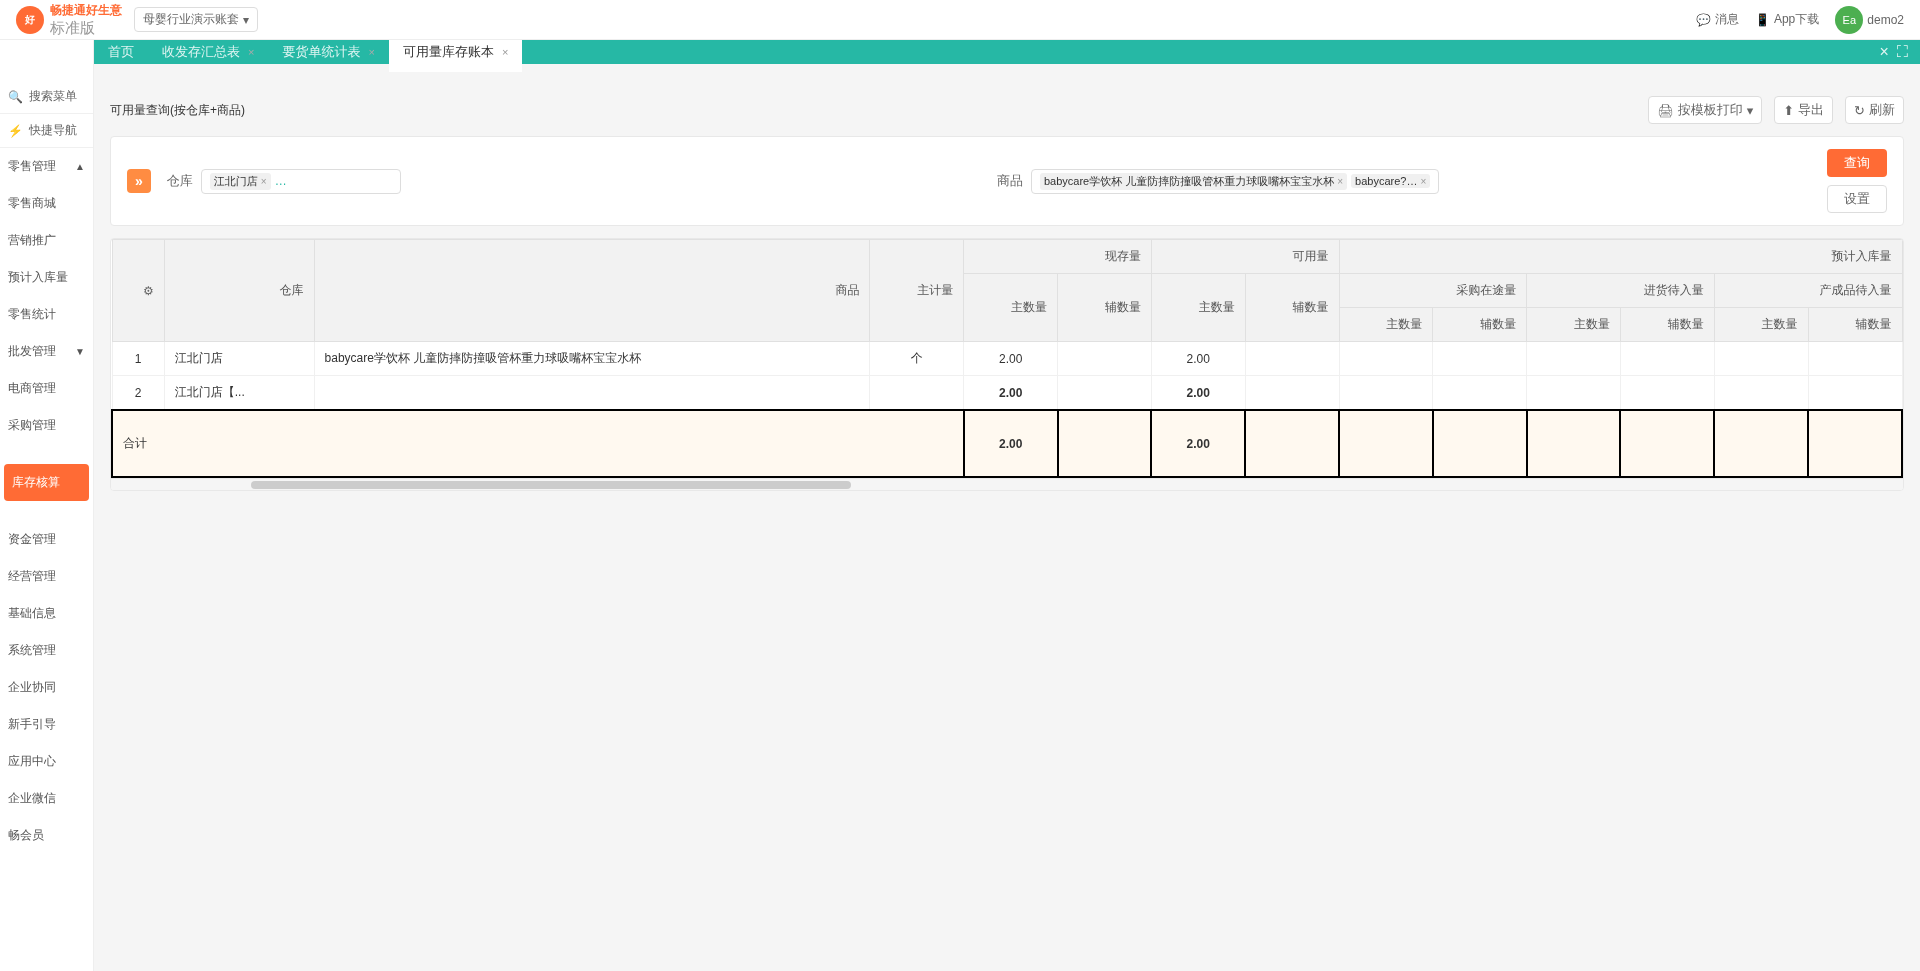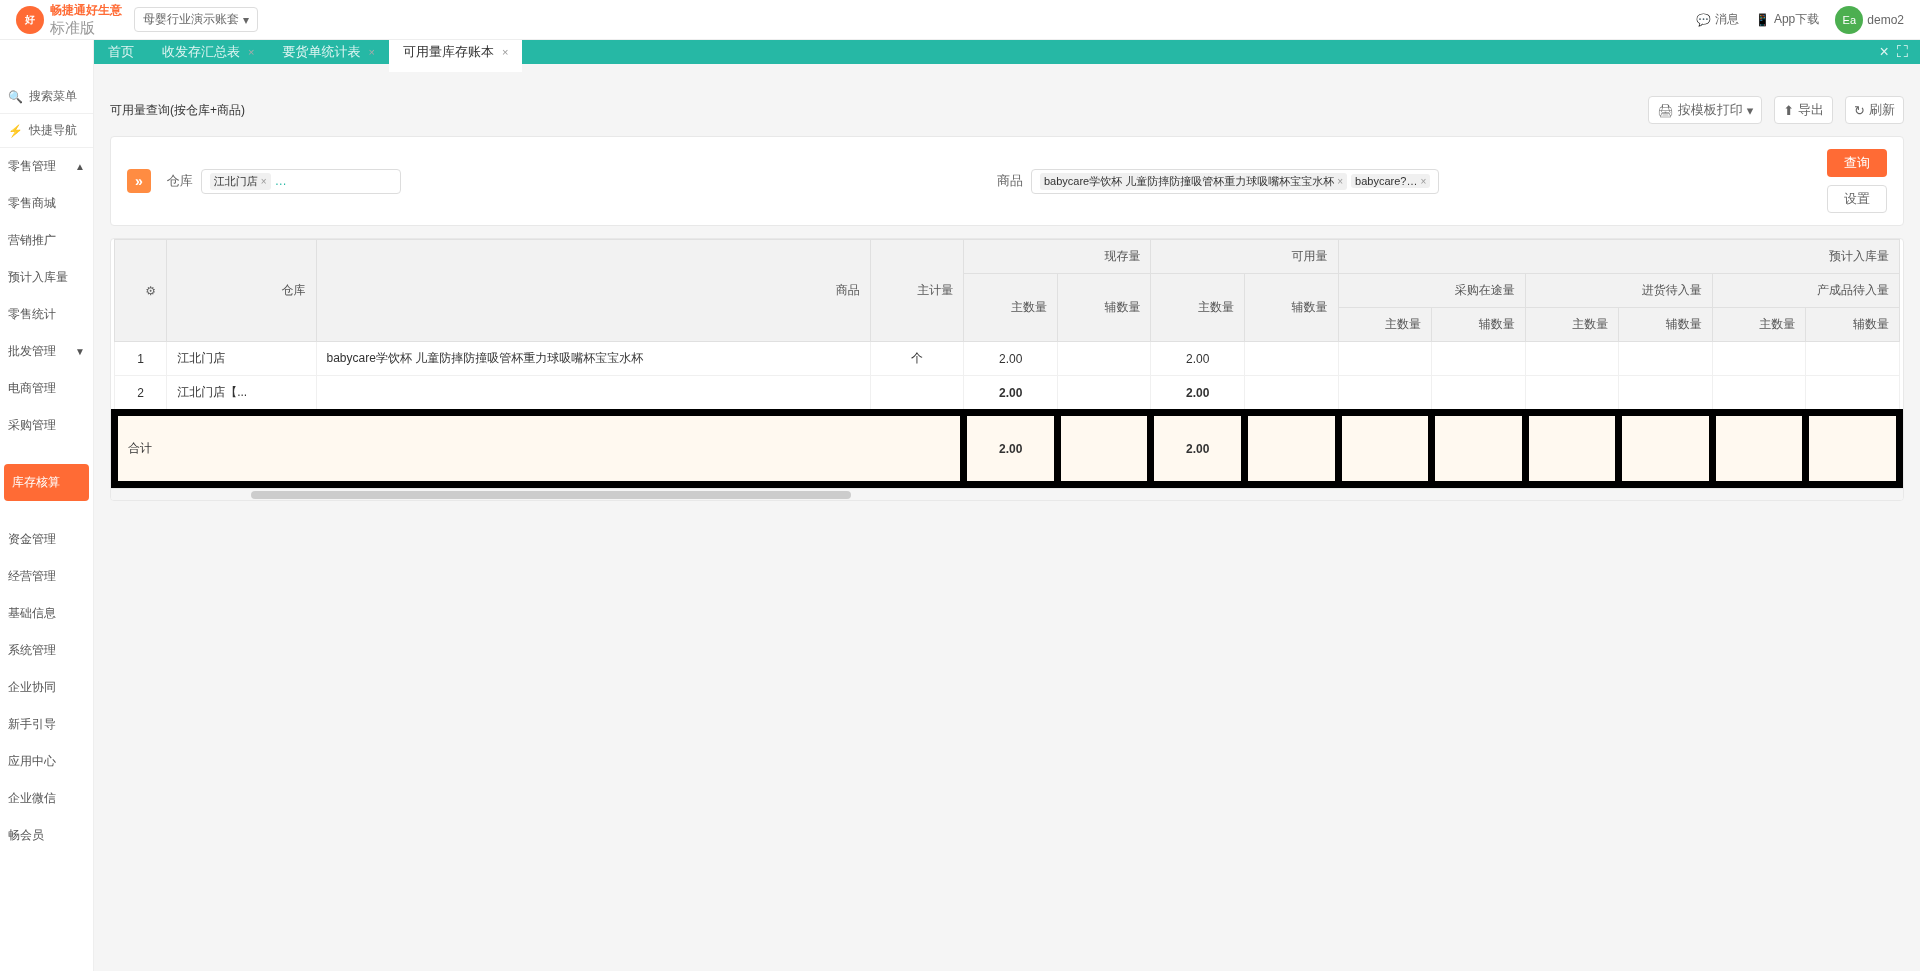--- a/index.html
+++ b/index.html
@@ -204,21 +204,21 @@
       border: 1px solid #f0f0f0;
       color: #333;
     }
     tbody td.left { text-align: left; }
 
     
     .gear-cell { color: #666; cursor: pointer; }
 
     
     tfoot tr { background: #fff9f0; }
-    tfoot td { padding: 24px 10px; text-align: center; border: 7px solid #000000; font-weight: 500; }
+    tfoot td { padding: 24px 10px; text-align: center; border: 2px solid #000000; font-weight: 500; }
 
     
     .scroll-hint {
       height: 12px;
       background: #f5f5f5;
       border-top: 1px solid #e8e8e8;
       position: relative;
     }
     .scroll-thumb {
       position: absolute;

